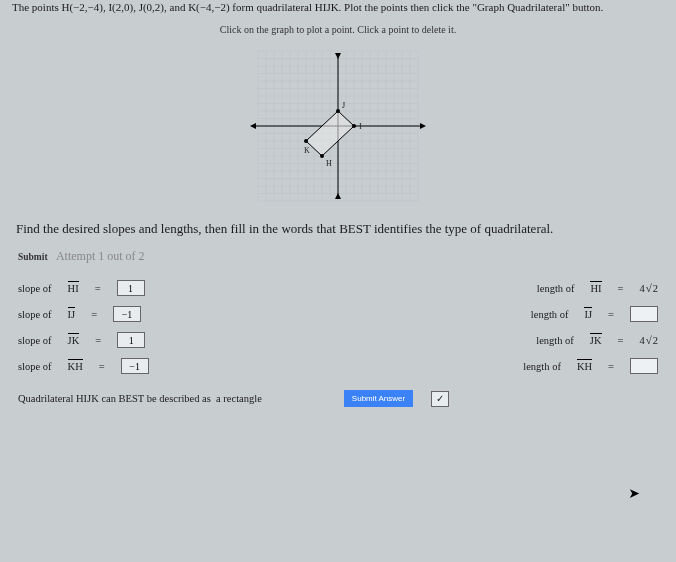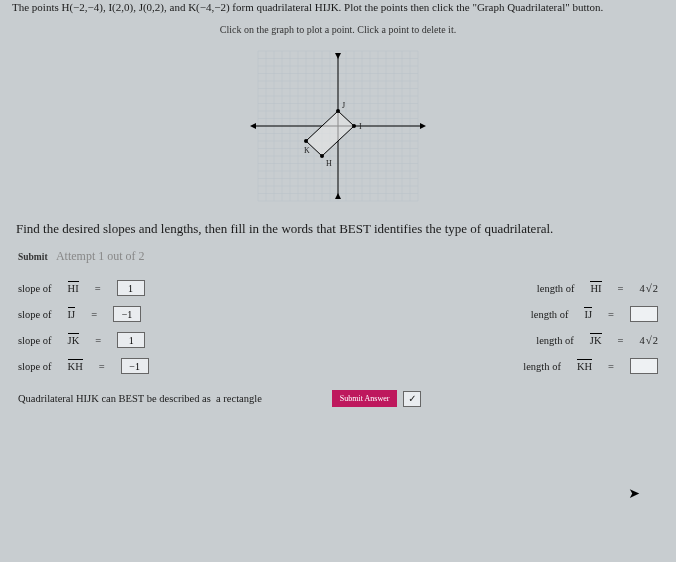--- a/index.html
+++ b/index.html
@@ -77,31 +77,31 @@
     background: #e9ecef;
     font-family: inherit;
   }
   input.box.empty { background: #eef1f3; }
   .sqrt-sym { font-size: 11px; }
   .final-row {
     display: flex;
     align-items: center;
     padding: 6px 18px;
     font-size: 10.5px;
-    gap: 0;
+    gap: 12px;
   }
   .desc-text { flex: 0 0 auto; }
   .submit-btn {
-    background: #be185d;
+    background: #3b82f6;
     color: #fff;
     border: none;
     font-size: 8px;
     padding: 4px 8px;
     margin-left: 70px;
-    font-family: Liberation Serif, serif;
+    font-family: Liberation Sans, sans-serif;
     cursor: pointer;
   }
   .check-box {
     width: 18px;
     height: 16px;
     border: 1px solid #666;
     background: #e9ecef;
     display: inline-flex;
     align-items: center;
     justify-content: center;

